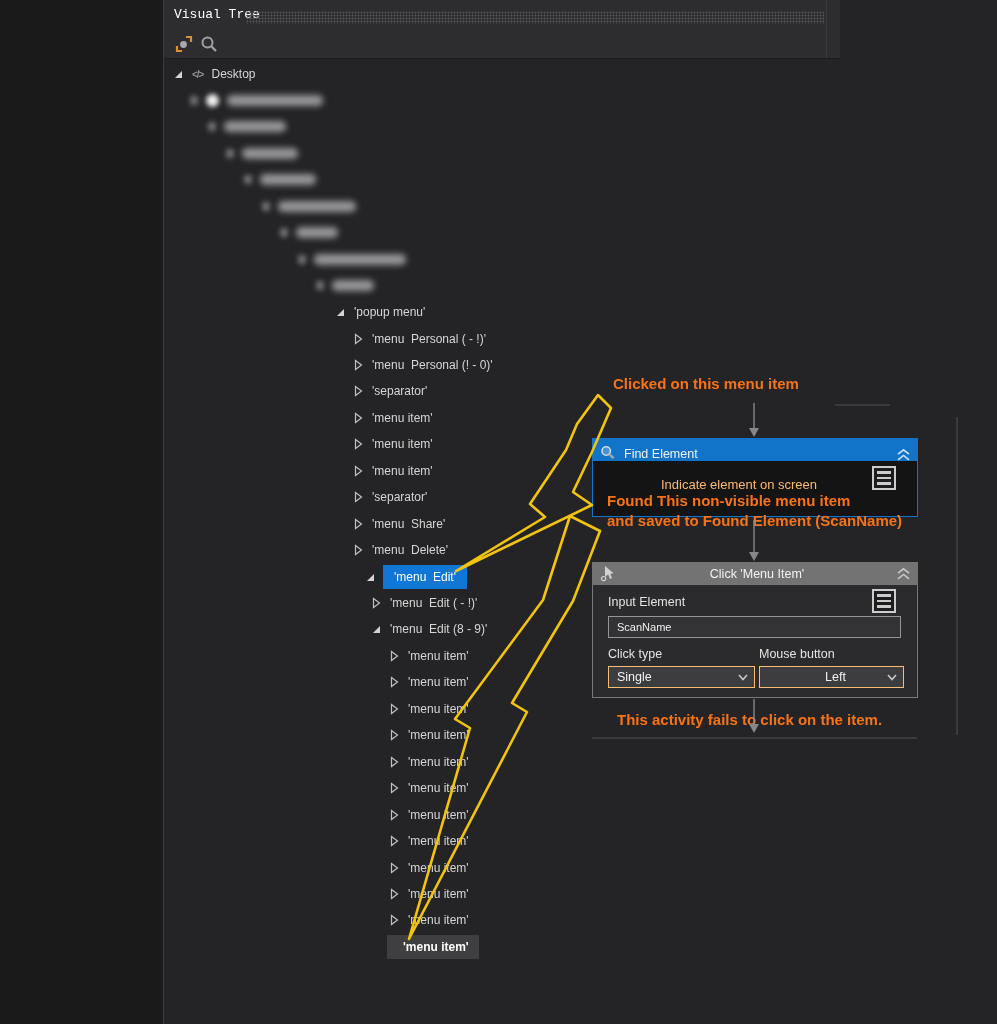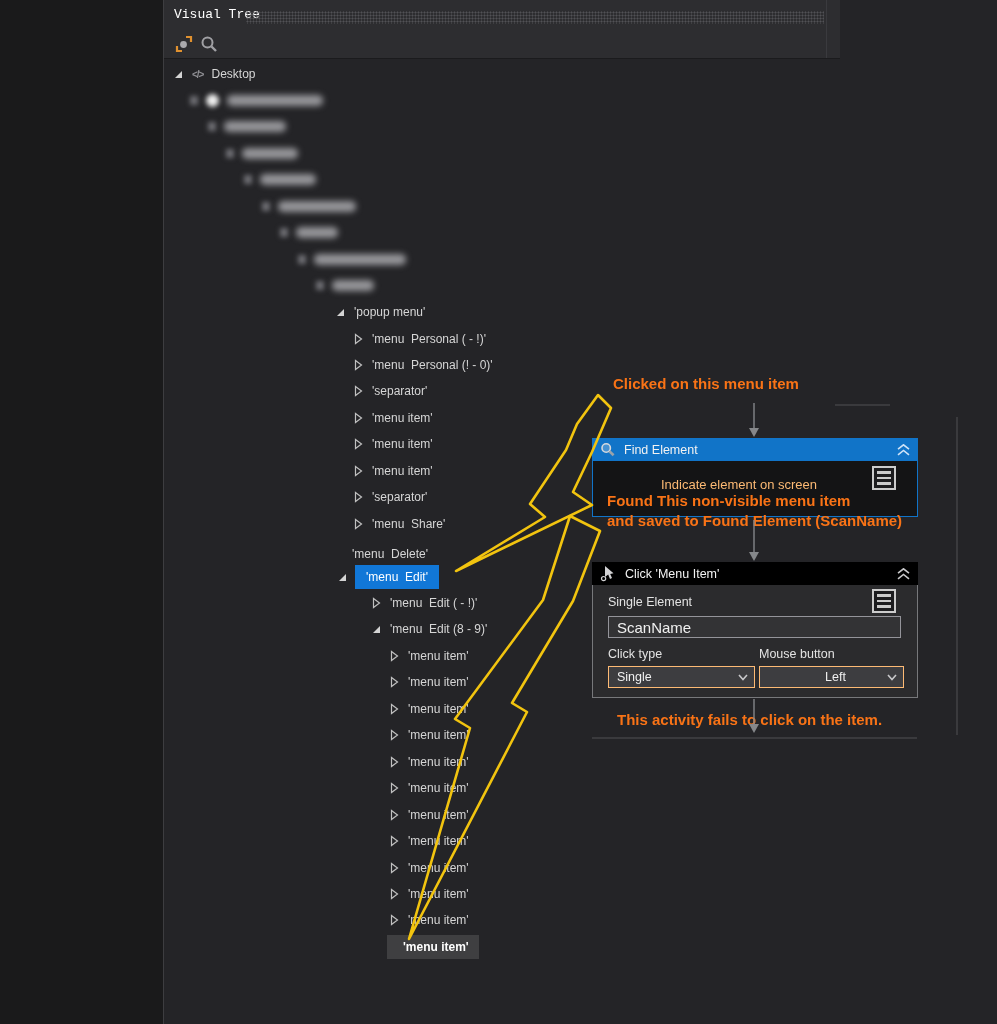--- a/index.html
+++ b/index.html
@@ -27,35 +27,35 @@
   .blur-ex{width:8px;height:9px;background:#6f6f74;filter:blur(2.5px);}
   .blur-ic{width:13px;height:13px;border-radius:50%;background:#efefef;filter:blur(2.5px);}
   .blur-pill{height:11px;border-radius:5px;background:#96969a;filter:blur(3px);}
   
   .anno{position:absolute;z-index:30;font-size:15px;font-weight:700;color:#f97316;white-space:nowrap;}
   
   .card{position:absolute;left:592px;width:326px;z-index:10;}
   .chead{height:23px;display:flex;align-items:center;padding:0 8px;gap:8px;}
   .chead .ctitle{flex:1;font-size:12.5px;color:#f2f2f2;}
   #find-card{top:438px;}
-  #find-card .chead{background:#1174c8;}
+  #find-card .chead{background:#1174c8;align-items:flex-end;}
   #find-card .cbody{position:relative;height:55px;background:#141415;border:1px solid #1174c8;border-top:none;}
   #find-link{position:absolute;left:30px;right:62px;top:16px;text-align:center;font-size:13px;color:#fdba74;}
   .hamb{position:absolute;right:21px;top:5px;width:24px;height:24px;border:2px solid #cccccc;
         display:flex;flex-direction:column;justify-content:center;gap:3px;padding:0 3px;box-sizing:border-box;background:#1d1d1f;}
   .hamb i{display:block;height:2.5px;background:#cccccc;}
   #click-card{top:562px;}
-  #click-card .chead{background:#000000;}
+  #click-card .chead{background:#737373;text-align:center;}
   #click-card .cbody{position:relative;height:112px;background:#2b2b2d;border:1px solid #77787b;border-top:none;box-sizing:content-box;}
   .flabel{position:absolute;font-size:12.5px;color:#e3e3e3;}
   #lbl-input{left:15px;top:10px;}
   #lbl-clicktype{left:15px;top:62px;}
   #lbl-mouse{left:166px;top:62px;}
   #input-el{position:absolute;left:15px;right:16px;top:31px;height:20px;background:#333335;
-            border:1px solid #94949a;font-size:15px;color:#f0f0f0;display:flex;align-items:center;padding-left:8px;}
+            border:1px solid #94949a;font-size:11px;color:#f0f0f0;display:flex;align-items:center;padding-left:8px;}
   .sel{position:absolute;top:81px;height:20px;background:#3d3d40;border:1px solid #fdba74;
        display:flex;align-items:center;font-size:12.5px;color:#f0f0f0;padding-left:8px;}
   #sel-single{left:15px;width:137px;} #sel-left{left:166px;width:135px;justify-content:center;}
   .sel svg{position:absolute;right:6px;top:7px;}
   
   #overlay{position:absolute;left:0;top:0;z-index:40;pointer-events:none;}
 </style>
 </head>
 <body>
 
@@ -170,27 +170,27 @@
           <path d="M3.5 1.5 L9.5 6 L3.5 10.5 Z" fill="none" stroke="#c0c0c0" stroke-width="1.2"></path>
         </svg>
         <span class="tlabel">'separator'</span>
       </div>
       <div class="trow" style="top: 511.6px; left: 352px;">
         <svg width="12" height="12" viewBox="0 0 12 12">
           <path d="M3.5 1.5 L9.5 6 L3.5 10.5 Z" fill="none" stroke="#c0c0c0" stroke-width="1.2"></path>
         </svg>
         <span class="tlabel">'menu  Share'</span>
       </div>
-      <div class="trow" style="top: 538.1px; left: 352px; flex-direction: column;">
+      <div class="trow" style="top: 538.1px; left: 352px;">
         <svg width="12" height="12" viewBox="0 0 12 12">
           <path d="M3.5 1.5 L9.5 6 L3.5 10.5 Z" fill="none" stroke="#c0c0c0" stroke-width="1.2"></path>
         </svg>
         <span class="tlabel">'menu  Delete'</span>
       </div>
-      <div class="trow" style="top: 564.5px; left: 336px;">
+      <div class="trow" style="top: 564.5px; left: 364px;">
         <svg width="12" height="12" viewBox="0 0 12 12">
           <path d="M10 3 L10 10 L3 10 Z" fill="#d4d4d4"></path>
         </svg>
         <span class="tlabel selected">'menu  Edit'</span>
       </div>
       <div class="trow" style="top: 591px; left: 370px;">
         <svg width="12" height="12" viewBox="0 0 12 12">
           <path d="M3.5 1.5 L9.5 6 L3.5 10.5 Z" fill="none" stroke="#c0c0c0" stroke-width="1.2"></path>
         </svg>
         <span class="tlabel">'menu  Edit ( - !)'</span>
@@ -305,21 +305,21 @@
         <path d="M5 1 L5 12 L8.2 9.6 L10 14 L12 13.1 L10.2 8.9 L13.5 8.2 Z" fill="#d2d2d4"></path>
         <circle cx="3.6" cy="13.6" r="2.1" fill="none" stroke="#d2d2d4" stroke-width="1.2"></circle>
       </svg>
       <span class="ctitle">Click 'Menu Item'</span>
       <svg width="13" height="12" viewBox="0 0 13 12">
         <polyline points="1,5.2 6.5,0.8 12,5.2" fill="none" stroke="#c8c8ca" stroke-width="1.6"></polyline>
         <polyline points="1,10.8 6.5,6.4 12,10.8" fill="none" stroke="#c8c8ca" stroke-width="1.6"></polyline>
       </svg>
     </div>
     <div class="cbody">
-      <span class="flabel" id="lbl-input">Single Element</span>
+      <span class="flabel" id="lbl-input">Input Element</span>
       <div class="hamb" style="top:4px;">
           <i></i>
           <i></i>
           <i></i>
         </div>
       <div id="input-el">ScanName</div>
       <span class="flabel" id="lbl-clicktype">Click type</span>
       <span class="flabel" id="lbl-mouse">Mouse button</span>
       <div class="sel" id="sel-single">
         <span>Single</span>

